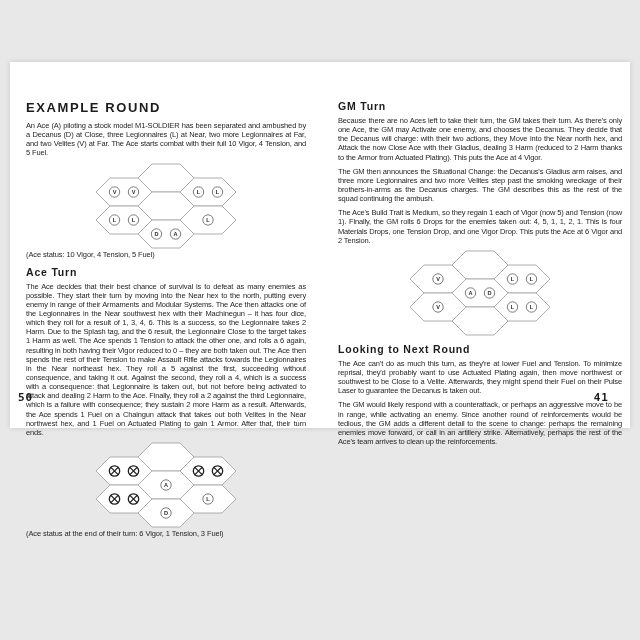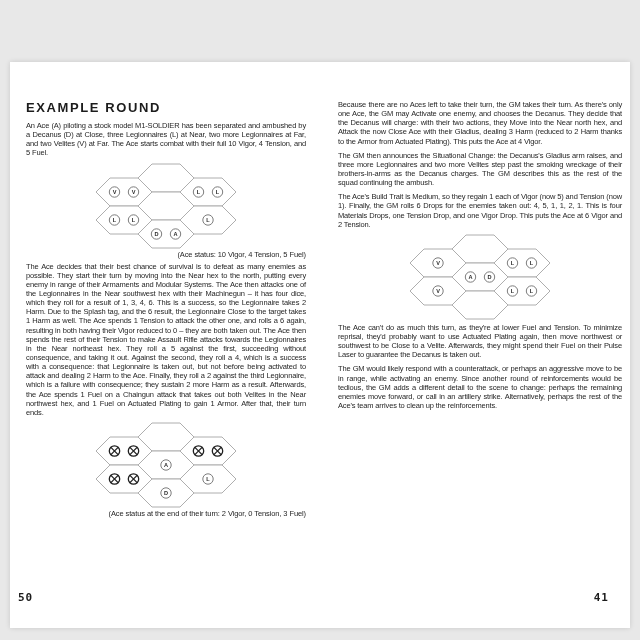--- a/index.html
+++ b/index.html
@@ -3,21 +3,21 @@
 <meta charset="utf-8">
 <style>
   html,body{margin:0;padding:0;}
   body{
     width:640px;height:640px;position:relative;overflow:hidden;
     background:#e8e8e8;
     font-family:"Liberation Sans",sans-serif;
     color:#242424;
   }
   .spread{
-    position:absolute;left:10px;top:62px;width:620px;height:566px;
+    position:absolute;left:10px;top:62px;width:620px;height:366px;
     background:#ffffff;
     box-shadow:0 0 5px rgba(0,0,0,.14);
   }
   .page{position:absolute;top:0;height:100%;width:310px;box-sizing:border-box;}
   .page-left{left:0;padding:38px 14px 0 16px;}
   .page-right{left:310px;padding:38px 8px 0 18px;}
   h1.doc-title{
     font-size:13px;font-weight:700;letter-spacing:1.6px;color:#1c1c1c;
     margin:0 0 6px 0;
   }
@@ -26,21 +26,21 @@
     margin:7px 0 4px 0;
   }
   p.body{
     font-size:7.5px;line-height:1.22;letter-spacing:-.15px;
     text-align:justify;margin:0 0 5px 0;color:#262626;
   }
   .figure{text-align:center;margin:2px 0 3px 0;}
   .figure svg{display:block;margin:0 auto;}
   .caption{
     font-size:7.5px;letter-spacing:-.1px;color:#262626;margin-top:1px;
-    text-align:right;
+    text-align:left;
   }
   .pagenum{
     position:absolute;bottom:24px;font-size:11px;font-weight:700;
     letter-spacing:1px;color:#1c1c1c;
     font-family:"DejaVu Sans Mono","Liberation Mono",monospace;
   }
   .page-left .pagenum{left:8px;}
   .page-right .pagenum{right:21px;}
   
   .hex{fill:#ffffff;stroke:#aeaeae;stroke-width:1;}
@@ -85,20 +85,21 @@
           <circle cx="42" cy="14" r="5.2" class="tok"></circle>
           <text x="42" y="16" class="tokt">L</text>
           <circle cx="-9.5" cy="28" r="5.2" class="tok"></circle>
           <text x="-9.5" y="30" class="tokt">D</text>
           <circle cx="9.5" cy="28" r="5.2" class="tok"></circle>
           <text x="9.5" y="30" class="tokt">A</text>
         </svg>
       <div class="caption">(Ace status: 10 Vigor, 4 Tension, 5 Fuel)</div>
     </div>
 
+    <h2 class="section-head">Ace Turn</h2>
     <p class="body">The Ace decides that their best chance of survival is to defeat as many enemies as possible. They start their turn by moving into the Near hex to the north, putting every enemy in range of their Armaments and Modular Systems. The Ace then attacks one of the Legionnaires in the Near southwest hex with their Machinegun – it has four dice, which they roll for a result of 1, 3, 4, 6. This is a success, so the Legionnaire takes 2 Harm. Due to the Splash tag, and the 6 result, the Legionnaire Close to the target takes 1 Harm as well. The Ace spends 1 Tension to attack the other one, and rolls a 6 again, resulting in both having their Vigor reduced to 0 – they are both taken out. The Ace then spends the rest of their Tension to make Assault Rifle attacks towards the Legionnaires in the Near northeast hex. They roll a 5 against the first, succeeding without consequence, and taking it out. Against the second, they roll a 4, which is a success with a consequence: that Legionnaire is taken out, but not before being activated to attack and dealing 2 Harm to the Ace. Finally, they roll a 2 against the third Legionnaire, which is a failure with consequence; they sustain 2 more Harm as a result. Afterwards, the Ace spends 1 Fuel on a Chaingun attack that takes out both Velites in the Near northwest hex, and 1 Fuel on Actuated Plating to gain 1 Armor. After that, their turn ends.</p>
 
     <div class="figure">
       <svg width="142" height="86" viewBox="-71 -43 142 86">
           <polygon points="-28,-28 -14,-42 14,-42 28,-28 14,-14 -14,-14" class="hex"></polygon>
           <polygon points="-70,-14 -56,-28 -28,-28 -14,-14 -28,0 -56,0" class="hex"></polygon>
           <polygon points="14,-14 28,-28 56,-28 70,-14 56,0 28,0" class="hex"></polygon>
           <polygon points="-28,0 -14,-14 14,-14 28,0 14,14 -14,14" class="hex"></polygon>
           <polygon points="-70,14 -56,0 -28,0 -14,14 -28,28 -56,28" class="hex"></polygon>
           <polygon points="14,14 28,0 56,0 70,14 56,28 28,28" class="hex"></polygon>
@@ -121,27 +122,28 @@
           <line x1="-55.1" y1="10.4" x2="-47.9" y2="17.6" class="tokX"></line>
           <line x1="-55.1" y1="17.6" x2="-47.9" y2="10.4" class="tokX"></line>
           <circle cx="-32.5" cy="14" r="5.2" class="tokX"></circle>
           <line x1="-36.1" y1="10.4" x2="-28.9" y2="17.6" class="tokX"></line>
           <line x1="-36.1" y1="17.6" x2="-28.9" y2="10.4" class="tokX"></line>
           <circle cx="42" cy="14" r="5.2" class="tok"></circle>
           <text x="42" y="16" class="tokt">L</text>
           <circle cx="0" cy="28" r="5.2" class="tok"></circle>
           <text x="0" y="30" class="tokt">D</text>
         </svg>
-      <div class="caption">(Ace status at the end of their turn: 2 Vigor, 0 Tension, 3 Fuel)</div>
+      <div class="caption">(Ace status at the end of their turn: 6 Vigor, 1 Tension, 3 Fuel)</div>
     </div>
 
     <div class="pagenum">50</div>
   </div>
 
   <div class="page page-right">
+    <h2 class="section-head" style="margin-top:0">GM Turn</h2>
     <p class="body">Because there are no Aces left to take their turn, the GM takes their turn. As there's only one Ace, the GM may Activate one enemy, and chooses the Decanus. They decide that the Decanus will charge: with their two actions, they Move into the Near north hex, and Attack the now Close Ace with their Gladius, dealing 3 Harm (reduced to 2 Harm thanks to the Armor from Actuated Plating). This puts the Ace at 4 Vigor.</p>
     <p class="body">The GM then announces the Situational Change: the Decanus's Gladius arm raises, and three more Legionnaires and two more Velites step past the smoking wreckage of their brothers-in-arms as the Decanus charges. The GM describes this as the rest of the squad continuing the ambush.</p>
     <p class="body">The Ace's Build Trait is Medium, so they regain 1 each of Vigor (now 5) and Tension (now 1). Finally, the GM rolls 6 Drops for the enemies taken out: 4, 5, 1, 1, 2, 1. This is four Materials Drops, one Tension Drop, and one Vigor Drop. This puts the Ace at 6 Vigor and 2 Tension.</p>
 
     <div class="figure">
       <svg width="142" height="86" viewBox="-71 -43 142 86">
           <polygon points="-28,-28 -14,-42 14,-42 28,-28 14,-14 -14,-14" class="hex"></polygon>
           <polygon points="-70,-14 -56,-28 -28,-28 -14,-14 -28,0 -56,0" class="hex"></polygon>
           <polygon points="14,-14 28,-28 56,-28 70,-14 56,0 28,0" class="hex"></polygon>
           <polygon points="-28,0 -14,-14 14,-14 28,0 14,14 -14,14" class="hex"></polygon>
@@ -160,19 +162,20 @@
           <text x="9.5" y="2" class="tokt">D</text>
           <circle cx="-42" cy="14" r="5.2" class="tok"></circle>
           <text x="-42" y="16" class="tokt">V</text>
           <circle cx="32.5" cy="14" r="5.2" class="tok"></circle>
           <text x="32.5" y="16" class="tokt">L</text>
           <circle cx="51.5" cy="14" r="5.2" class="tok"></circle>
           <text x="51.5" y="16" class="tokt">L</text>
         </svg>
     </div>
 
+    <h2 class="section-head">Looking to Next Round</h2>
     <p class="body">The Ace can't do as much this turn, as they're at lower Fuel and Tension. To minimize reprisal, they'd probably want to use Actuated Plating again, then move northwest or southwest to be Close to a Velite. Afterwards, they might spend their Fuel on their Pulse Laser to guarantee the Decanus is taken out.</p>
     <p class="body">The GM would likely respond with a counterattack, or perhaps an aggressive move to be in range, while activating an enemy. Since another round of reinforcements would be tedious, the GM adds a different detail to the scene to change: perhaps the remaining enemies move forward, or call in an artillery strike. Alternatively, perhaps the rest of the Ace's team arrives to clean up the reinforcements.</p>
 
     <div class="pagenum">41</div>
   </div>
 
 </div>
 
 </body></html>

